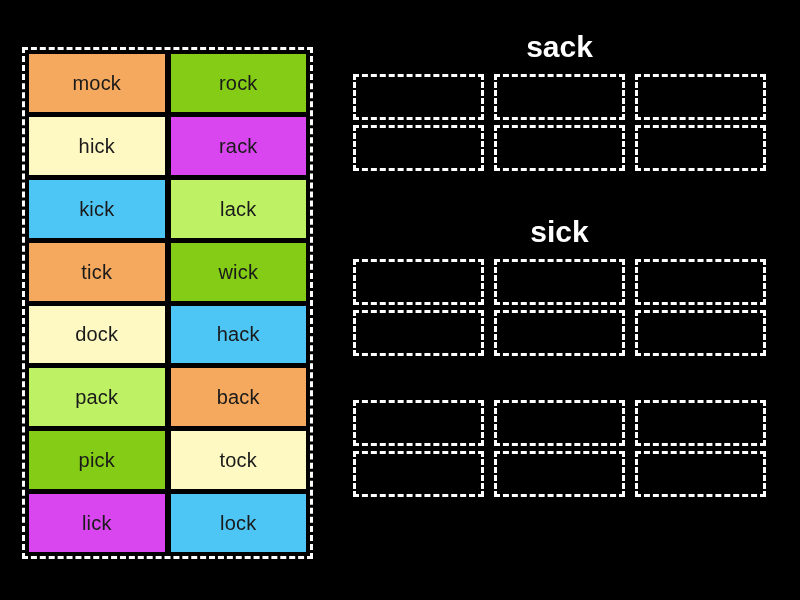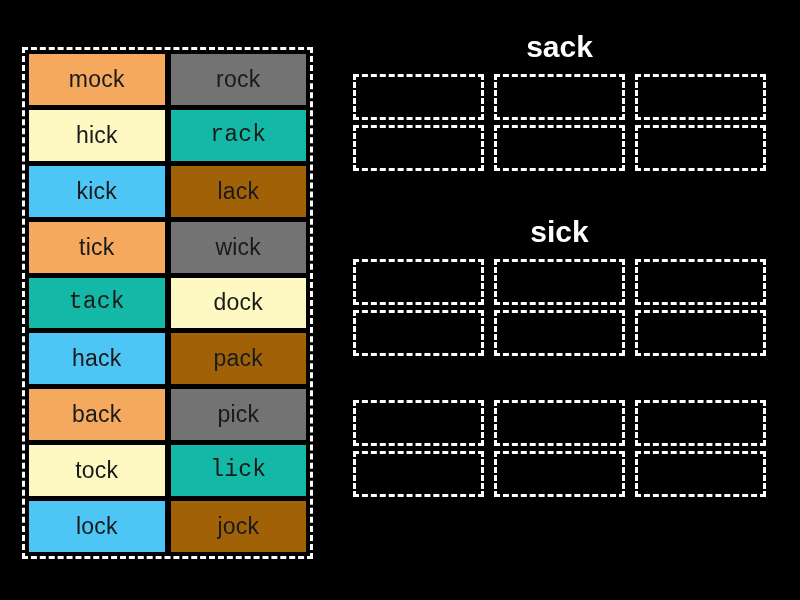--- a/index.html
+++ b/index.html
@@ -31,35 +31,35 @@
     grid-auto-rows: 1fr;
     gap: 5px 6px;
     background: #000000;
   }
 
   .tile {
     display: flex;
     align-items: center;
     justify-content: center;
     color: #1a1a1a;
-    font-size: 23px;
+    font-size: 20px;
     font-weight: 400;
     letter-spacing: 0.2px;
     line-height: 1;
     user-select: none;
     cursor: move;
   }
 
   
   .c-orange   { background: #f5a95f; }
   .c-green    { background: #fef9c3; }
   .c-blue     { background: #4ec6f5; }
-  .c-khaki    { background: #737373; }
-  .c-pink     { background: #14b8a6; font-family: Liberation Mono, monospace; }
-  .c-lavender { background: #a16207; }
+  .c-khaki    { background: #84cc16; }
+  .c-pink     { background: #d946ef; }
+  .c-lavender { background: #bef264; }
 
   
   .categories {
     position: absolute;
     left: 353px;
     top: 30px;
     width: 413px;
   }
 
   .category {
@@ -96,30 +96,28 @@
 
 <div class="tile-bank">
   <div class="tile c-orange">mock</div>
   <div class="tile c-khaki">rock</div>
   <div class="tile c-green">hick</div>
   <div class="tile c-pink">rack</div>
   <div class="tile c-blue">kick</div>
   <div class="tile c-lavender">lack</div>
   <div class="tile c-orange">tick</div>
   <div class="tile c-khaki">wick</div>
-  <div class="tile c-pink">tack</div>
   <div class="tile c-green">dock</div>
   <div class="tile c-blue">hack</div>
   <div class="tile c-lavender">pack</div>
   <div class="tile c-orange">back</div>
   <div class="tile c-khaki">pick</div>
   <div class="tile c-green">tock</div>
   <div class="tile c-pink">lick</div>
   <div class="tile c-blue">lock</div>
-  <div class="tile c-lavender">jock</div>
 </div>
 
 <div class="categories">
 
   <div class="category">
     <div class="category-title">sack</div>
     <div class="slot-grid">
       <div class="slot"></div>
       <div class="slot"></div>
       <div class="slot"></div>

